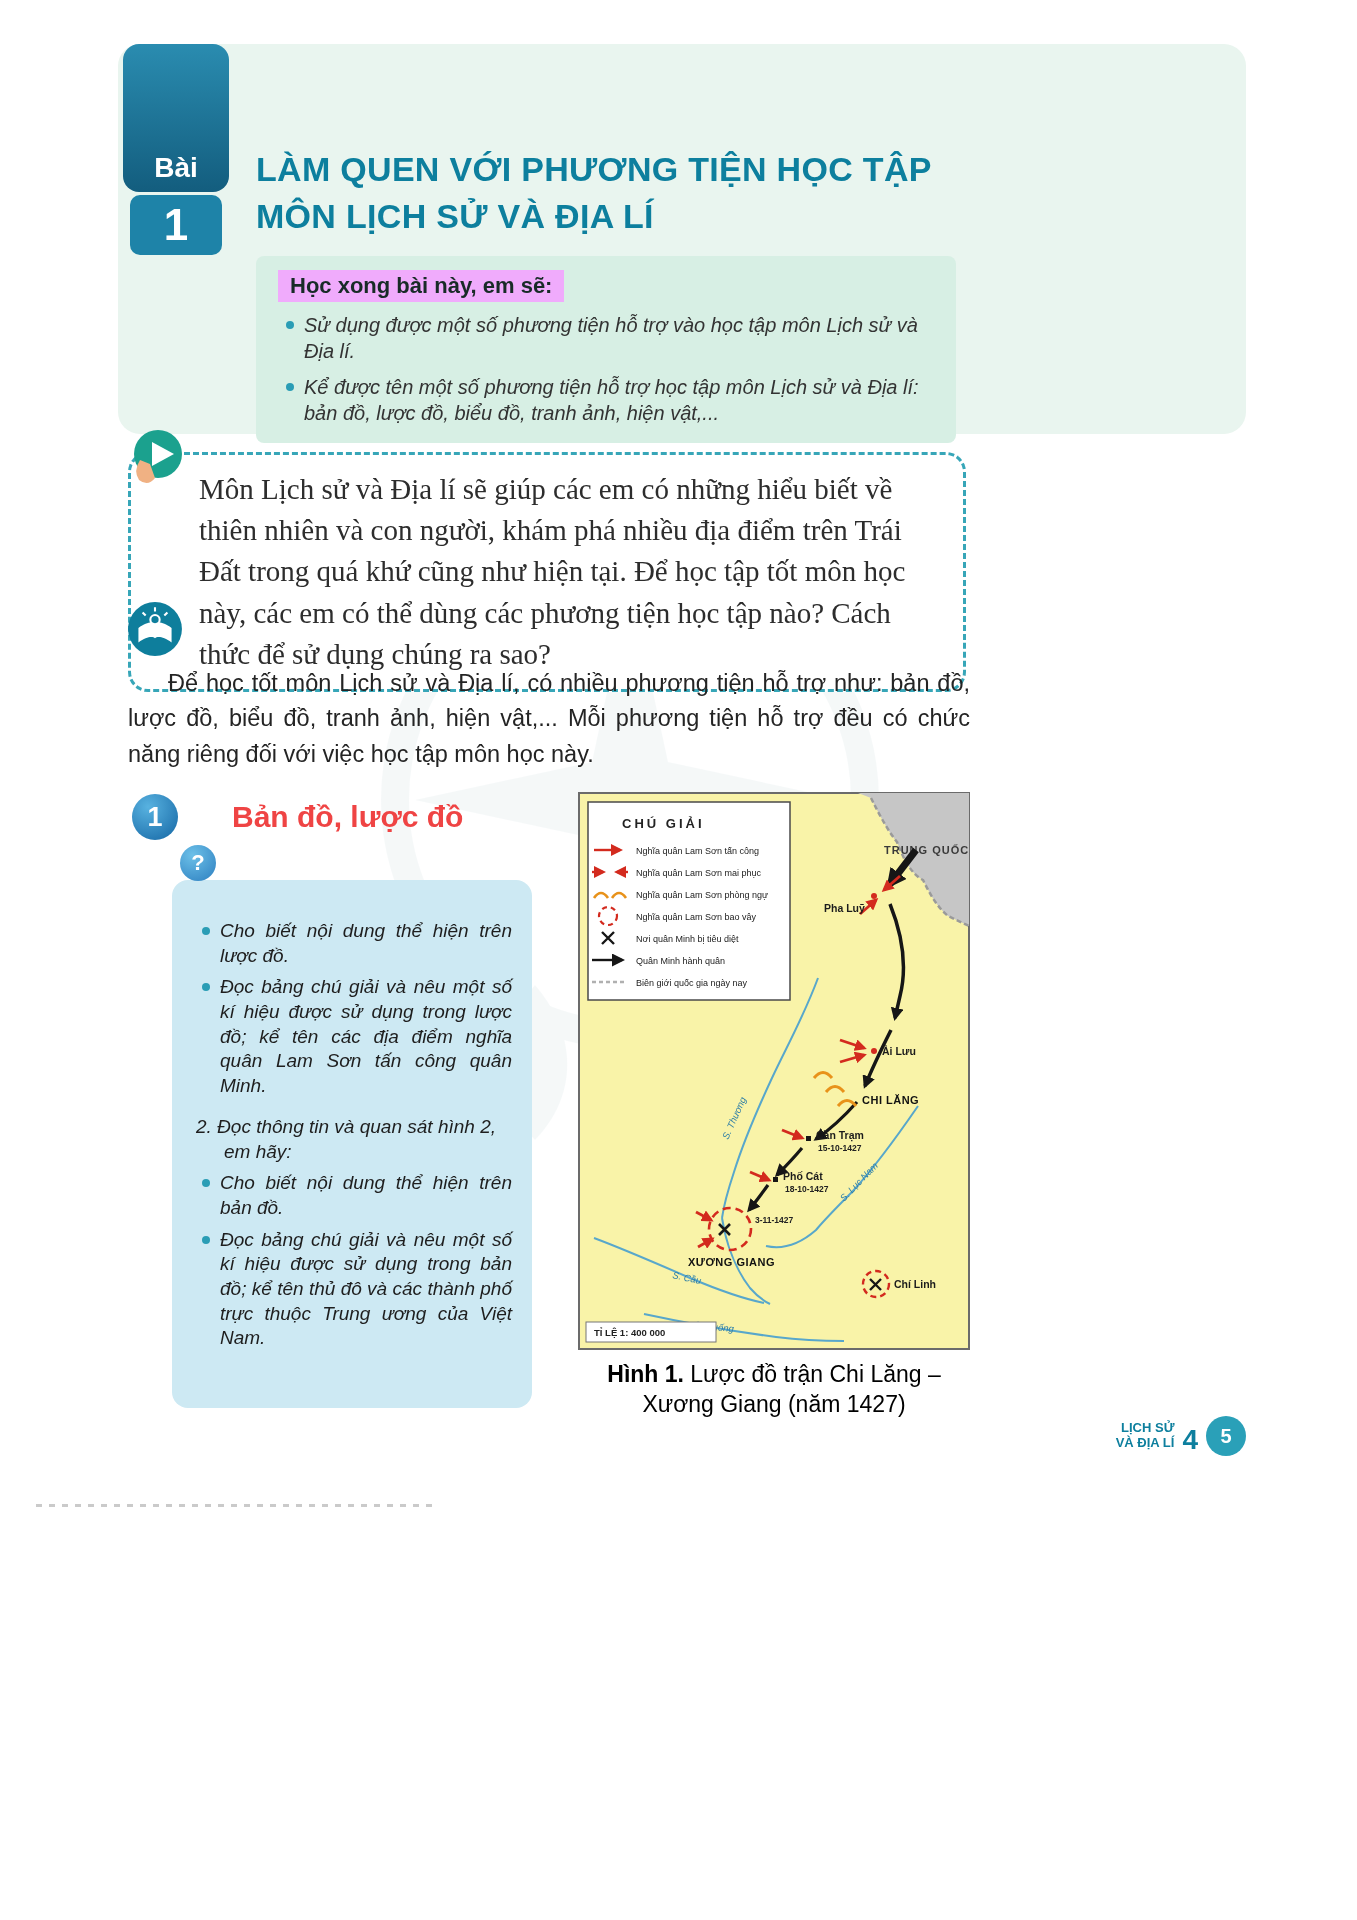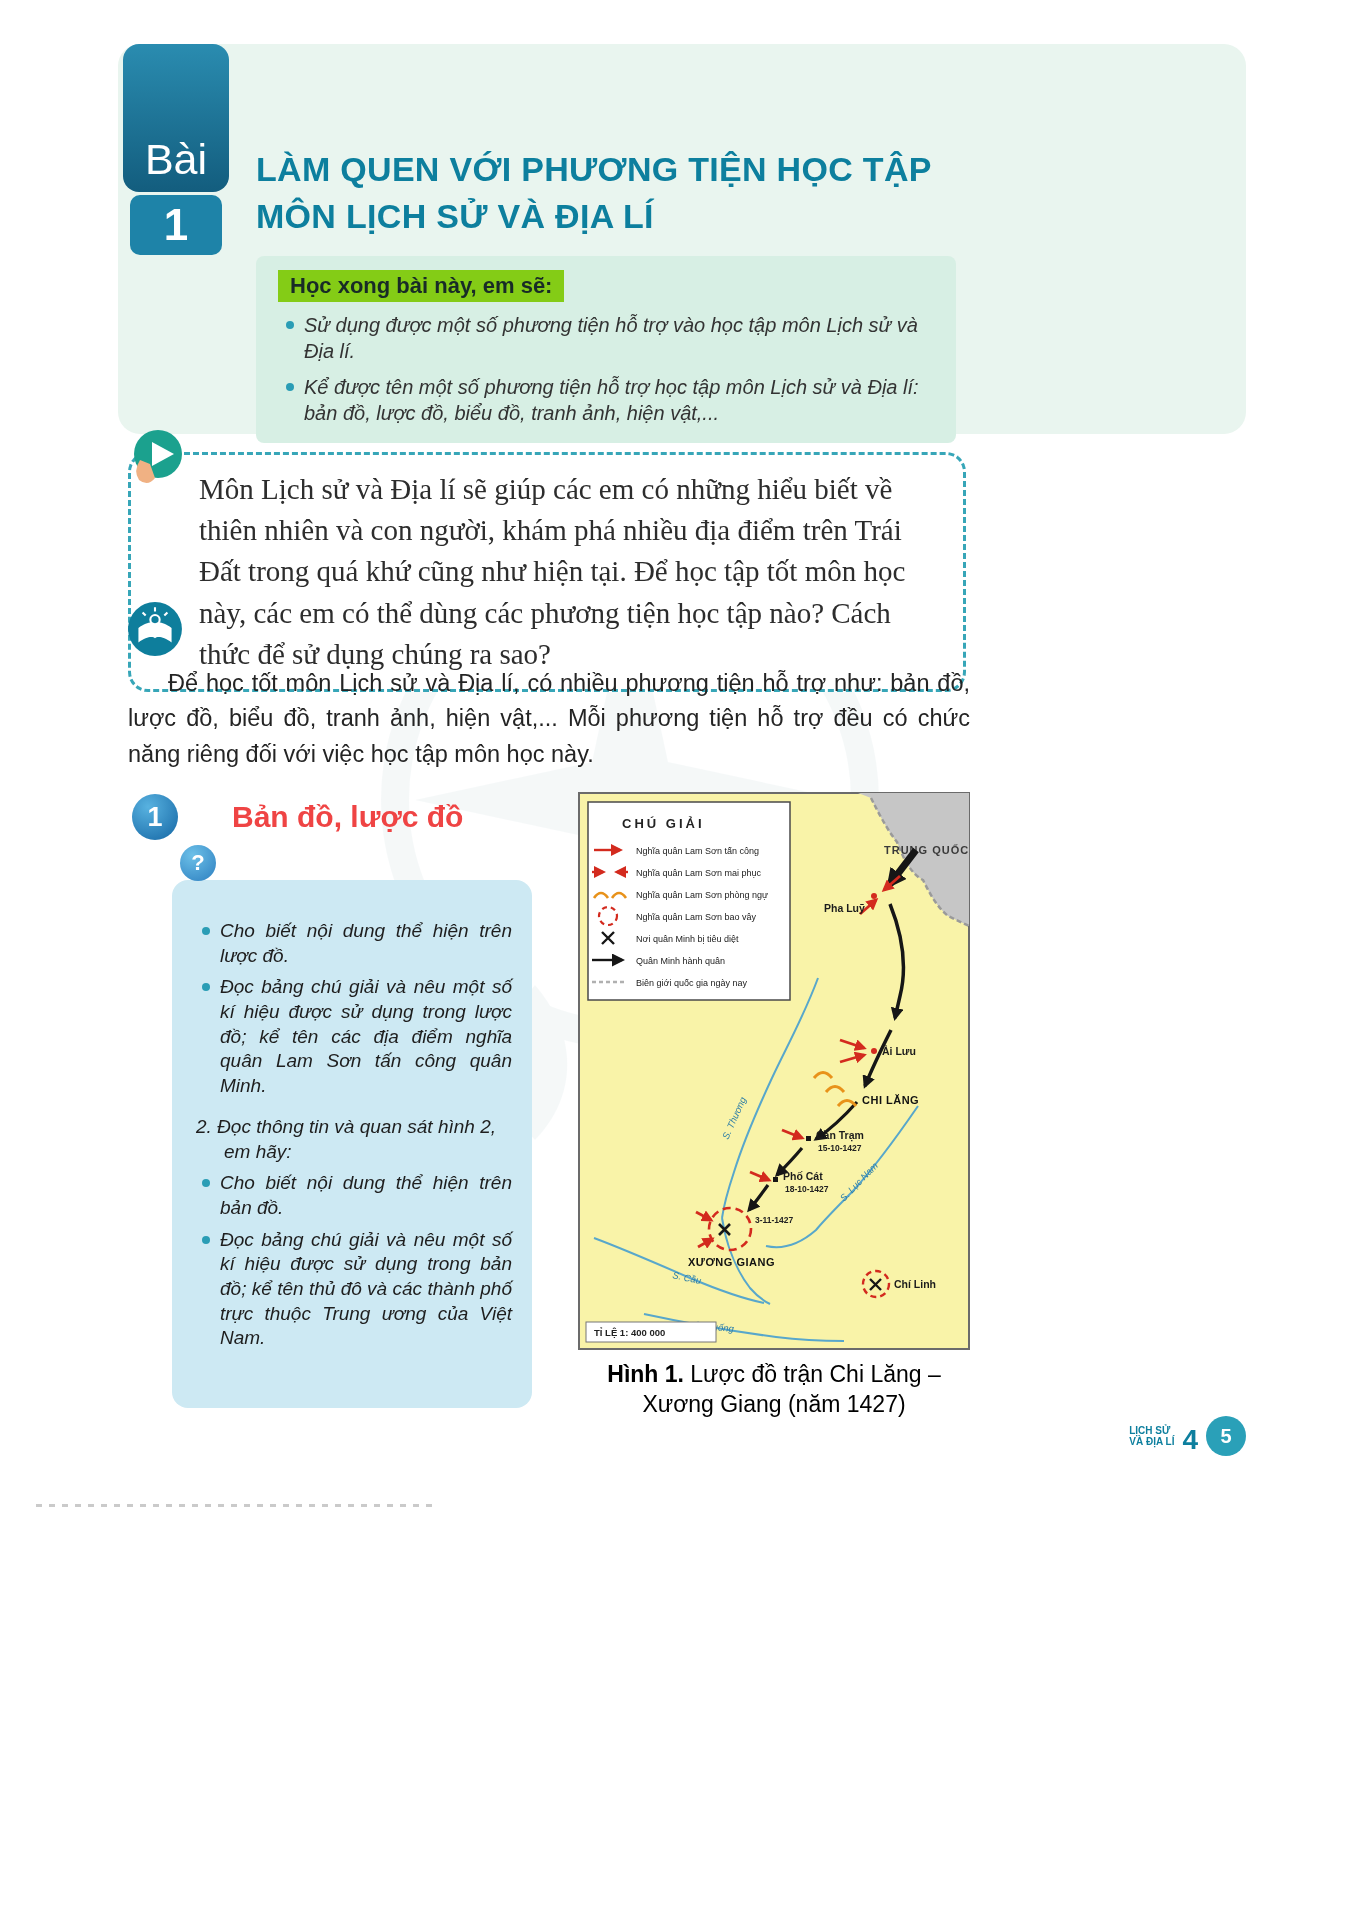--- a/index.html
+++ b/index.html
@@ -11,32 +11,32 @@
                background:#e9f5ef; border-radius:22px; }
 
   
   .watermark { position:absolute; left:320px; top:530px; width:620px; height:620px;
                opacity:0.07; pointer-events:none; }
 
   
   .badge-bar { position:absolute; left:123px; top:44px; width:106px; height:148px;
                background:linear-gradient(180deg,#2a8cb0,#135d7e); border-radius:16px;
                display:flex; align-items:flex-end; justify-content:center; padding-bottom:8px; }
-  .badge-bar span { color:#fff; font-weight:normal; font-size:43px; }
+  .badge-bar span { color:#fff; font-weight:bold; font-size:28px; }
   .badge-num { position:absolute; left:130px; top:195px; width:92px; height:60px;
                background:#1e83a8; border-radius:10px; display:flex; align-items:center;
                justify-content:center; color:#fff; font-weight:bold; font-size:44px; }
 
   .lesson-title { position:absolute; left:256px; top:146px; font-size:34px; font-weight:bold;
                   color:#0d7f9e; line-height:1.38; letter-spacing:0.3px; }
 
   
   .objectives { position:absolute; left:256px; top:256px; width:700px; min-height:172px;
                 background:#d7efe4; border-radius:8px; padding:14px 22px 16px 22px; }
-  .objectives-header { display:inline-block; background:#84cc16; padding:3px 12px;
+  .objectives-header { display:inline-block; background:#f0abfc; padding:3px 12px;
                        font-weight:bold; font-size:22px; color:#182b27; }
   .objectives ul { list-style:none; margin-top:10px; }
   .objectives li { position:relative; padding-left:26px; font-style:italic; font-size:20px;
                    color:#333; margin-top:9px; line-height:1.32; }
   .objectives li::before { content:""; position:absolute; left:8px; top:9px; width:8px;
                            height:8px; border-radius:50%; background:#2a9db5; }
 
   
   .intro-icon { position:absolute; left:126px; top:426px; width:66px; height:66px; z-index:2; }
   .intro-box { position:absolute; left:128px; top:452px; width:838px;
@@ -86,21 +86,21 @@
   .river { fill:none; stroke:#58a7cb; stroke-width:2; }
   .def { fill:none; stroke:#e8921a; stroke-width:3; }
 
   .caption { position:absolute; left:578px; top:1360px; width:392px; text-align:center;
              font-size:23px; color:#000000; line-height:1.3; }
   .caption .cap-b { font-weight:bold; }
 
   
   .footer { position:absolute; left:1030px; top:1416px; width:216px; display:flex;
             align-items:center; justify-content:flex-end; gap:8px; }
-  .brand { color:#0d7f9e; font-weight:bold; font-size:10px; line-height:1.15; }
+  .brand { text-align:right; color:#0d7f9e; font-weight:bold; font-size:13px; line-height:1.15; }
   .brand-num { color:#0d7f9e; font-size:28px; font-weight:bold; align-self:flex-end; }
   .page-circle { width:40px; height:40px; border-radius:50%; background:#2aa0b8; color:#fff;
                  display:flex; align-items:center; justify-content:center; font-size:20px;
                  font-weight:bold; }
 
   .scan-line { position:absolute; left:36px; top:1504px; width:400px; height:3px; opacity:.45;
                background:repeating-linear-gradient(90deg,#8a8a8a 0 6px,transparent 6px 13px); }
 </style>
 </head>
 <body>

